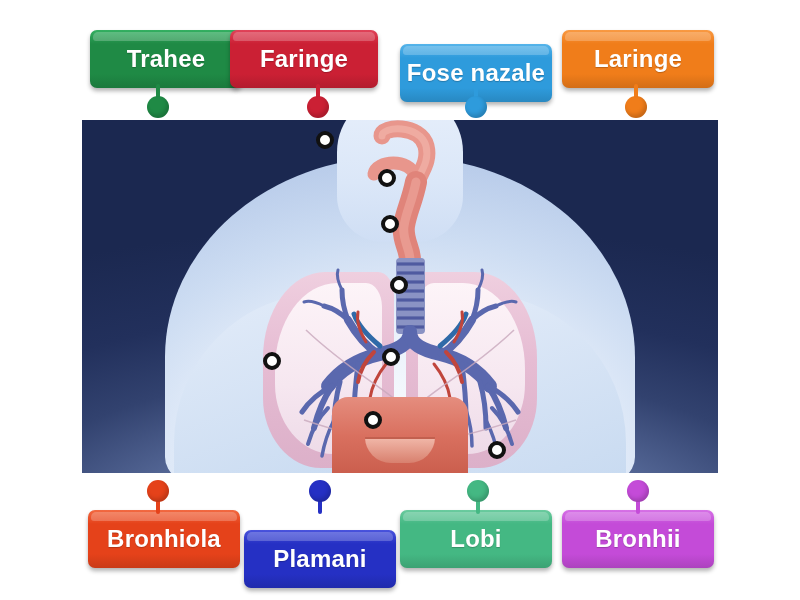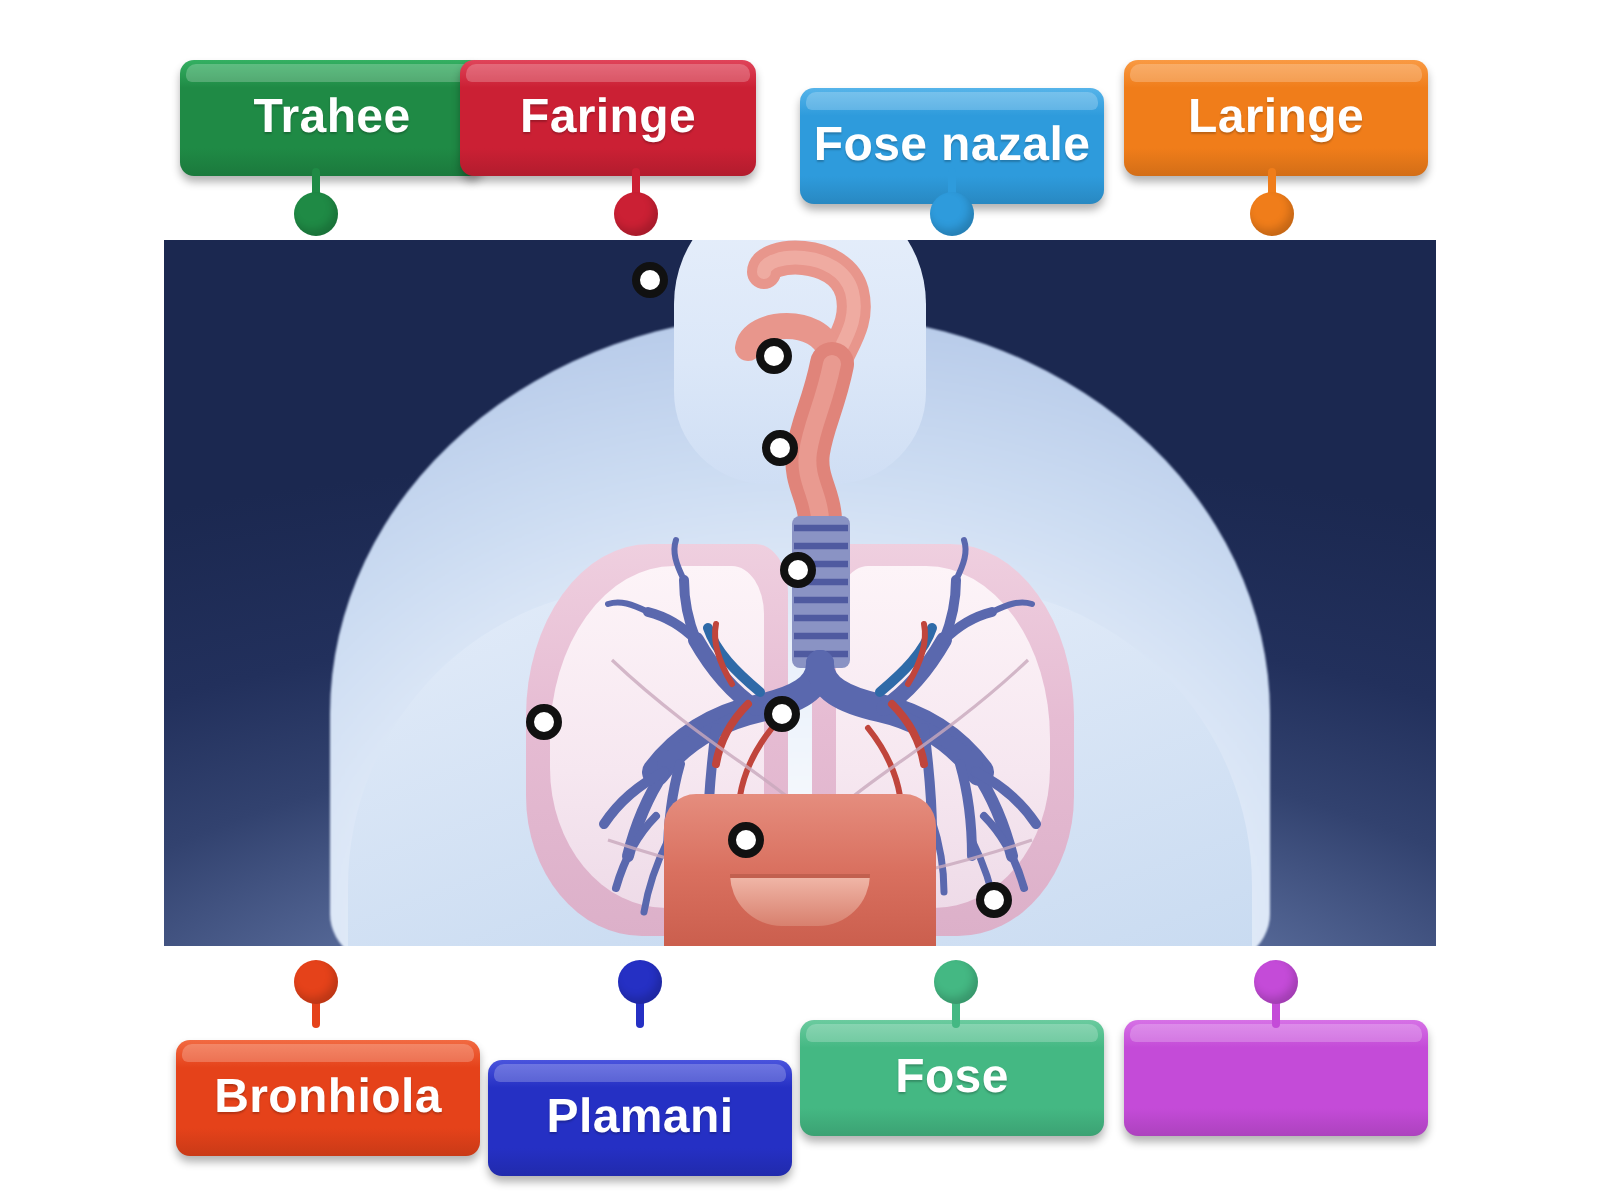--- a/index.html
+++ b/index.html
@@ -240,46 +240,47 @@
         <div class="head" style="background: rgb(46, 155, 220);"></div>
       </div>
       <div class="label-box" style="left: 562px; top: 30px; width: 152px; background: linear-gradient(rgb(249, 154, 67) 0%, rgb(240, 125, 26) 24%, rgb(240, 125, 26) 76%, rgba(0, 0, 0, 0.12) 100%), rgb(240, 125, 26);">
         <div class="cap"></div>
         <span class="txt">Laringe</span>
       </div>
       <div class="pin down" style="left: 625px; top: 84px;">
         <div class="stem" style="background: rgb(240, 125, 26);"></div>
         <div class="head" style="background: rgb(240, 125, 26);"></div>
       </div>
-      <div class="label-box" style="left: 88px; top: 510px; width: 152px; background: linear-gradient(rgb(242, 106, 66) 0%, rgb(229, 66, 26) 24%, rgb(229, 66, 26) 76%, rgba(0, 0, 0, 0.12) 100%), rgb(229, 66, 26); margin-top: 10px;">
+      <div class="label-box" style="left: 88px; top: 510px; width: 152px; background: linear-gradient(rgb(242, 106, 66) 0%, rgb(229, 66, 26) 24%, rgb(229, 66, 26) 76%, rgba(0, 0, 0, 0.12) 100%), rgb(229, 66, 26);">
         <div class="cap"></div>
         <span class="txt">Bronhiola</span>
       </div>
       <div class="pin up" style="left: 147px; top: 480px;">
         <div class="stem" style="background: rgb(229, 66, 26);"></div>
         <div class="head" style="background: rgb(229, 66, 26);"></div>
       </div>
       <div class="label-box" style="left: 244px; top: 510px; width: 152px; background: linear-gradient(rgb(74, 84, 221) 0%, rgb(37, 48, 196) 24%, rgb(37, 48, 196) 76%, rgba(0, 0, 0, 0.12) 100%), rgb(37, 48, 196); margin-top: 20px;">
         <div class="cap"></div>
         <span class="txt">Plamani</span>
       </div>
       <div class="pin up" style="left: 309px; top: 480px;">
         <div class="stem" style="background: rgb(37, 48, 196);"></div>
         <div class="head" style="background: rgb(37, 48, 196);"></div>
       </div>
       <div class="label-box" style="left: 400px; top: 510px; width: 152px; background: linear-gradient(rgb(107, 203, 159) 0%, rgb(68, 184, 131) 24%, rgb(68, 184, 131) 76%, rgba(0, 0, 0, 0.12) 100%), rgb(68, 184, 131);">
         <div class="cap"></div>
-        <span class="txt">Fose</span>
+        <span class="txt">Lobi</span>
       </div>
       <div class="pin up" style="left: 467px; top: 480px;">
         <div class="stem" style="background: rgb(68, 184, 131);"></div>
         <div class="head" style="background: rgb(68, 184, 131);"></div>
       </div>
       <div class="label-box" style="left: 562px; top: 510px; width: 152px; background: linear-gradient(rgb(214, 113, 230) 0%, rgb(196, 75, 216) 24%, rgb(196, 75, 216) 76%, rgba(0, 0, 0, 0.12) 100%), rgb(196, 75, 216);">
         <div class="cap"></div>
+        <span class="txt">Bronhii</span>
       </div>
       <div class="pin up" style="left: 627px; top: 480px;">
         <div class="stem" style="background: rgb(196, 75, 216);"></div>
         <div class="head" style="background: rgb(196, 75, 216);"></div>
       </div>
     </div>
 
 </div>
 
 </body></html>

